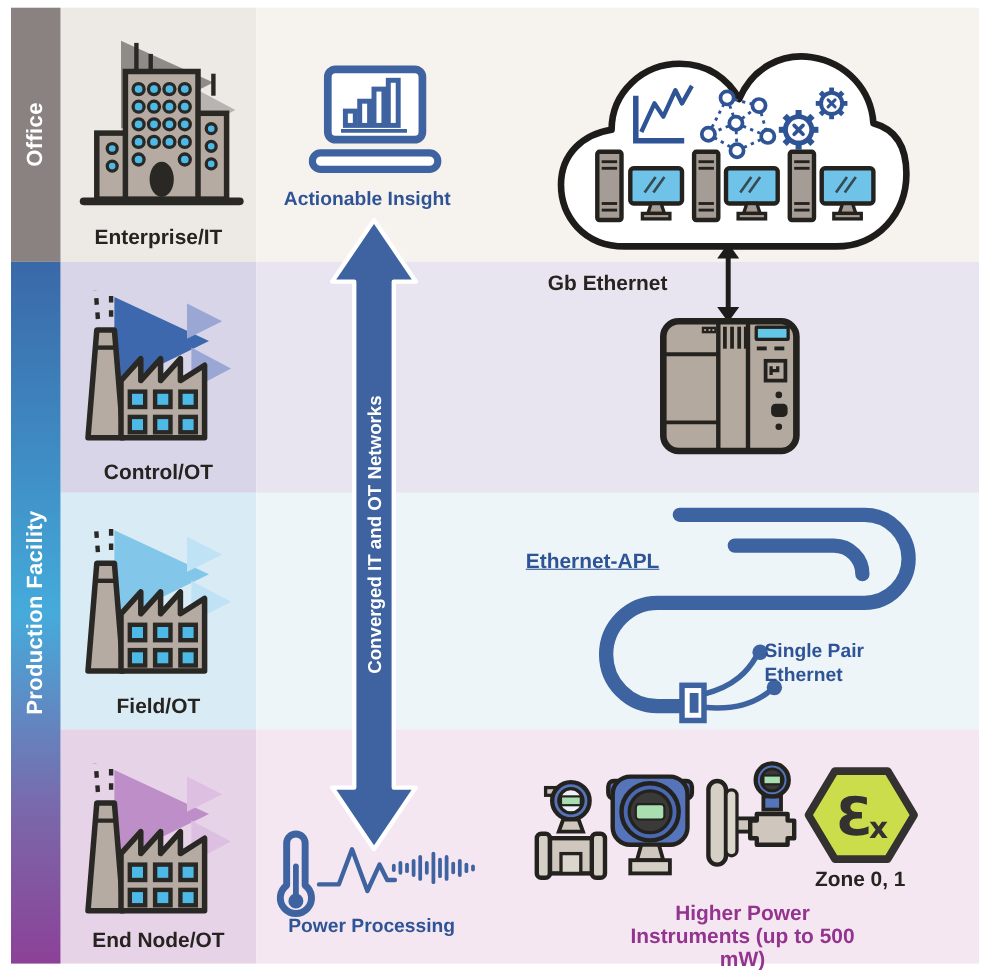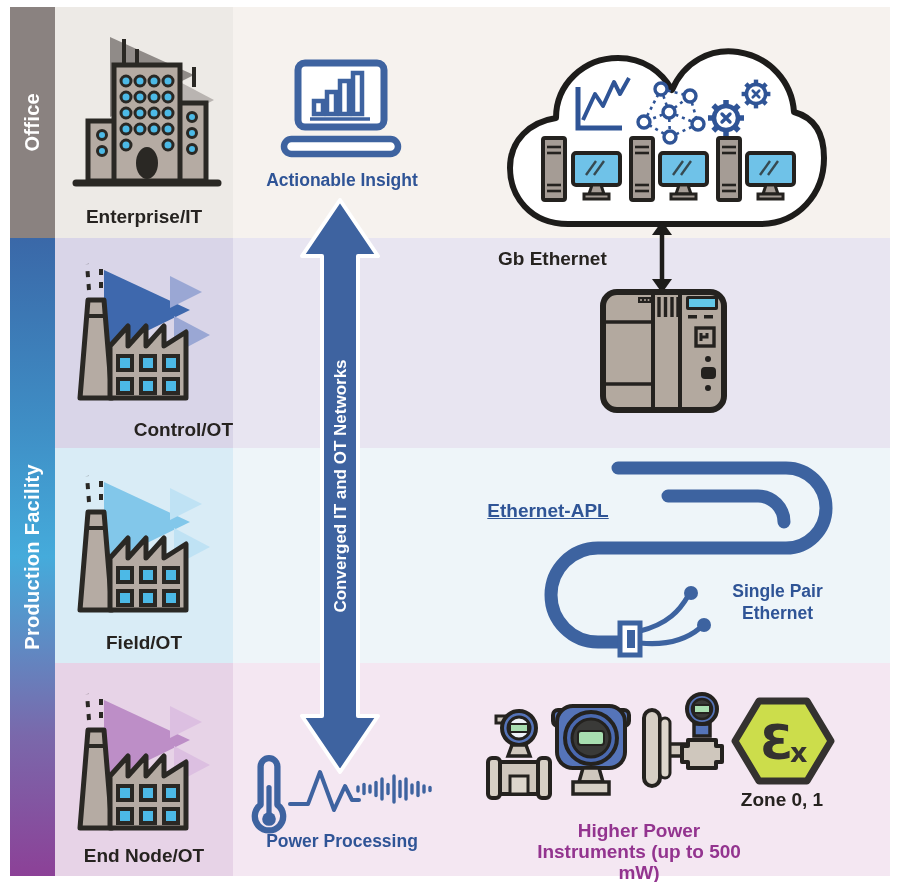--- a/index.html
+++ b/index.html
@@ -14,21 +14,21 @@
   .vlabel{writing-mode:vertical-rl;transform:rotate(180deg);color:#ffffff;font-size:20px;letter-spacing:.3px;white-space:nowrap;}
   
   .band{left:55px;width:178px;}
   .bandR{left:233px;width:657px;}
   .b1L{top:7px;height:231px;background:#edeae6;} .b1R{top:7px;height:231px;background:#f6f2ee;}
   .b2L{top:238px;height:210px;background:#d9d5e8;} .b2R{top:238px;height:210px;background:#e8e5f1;}
   .b3L{top:448px;height:215px;background:#d9ecf6;} .b3R{top:448px;height:215px;background:#eef5f9;}
   .b4L{top:663px;height:213px;background:#e7d3e7;} .b4R{top:663px;height:213px;background:#f4e7f2;}
   
   .lbl{color:#262320;font-size:19px;text-align:center;line-height:21px;}
-  .lblBlue{color:#2f5496;font-size:17px;text-align:center;line-height:21px;}
+  .lblBlue{color:#2f5496;font-size:17px;line-height:21px;}
   .lblPurple{color:#93348f;font-size:19px;text-align:center;line-height:21px;}
   
   .control{--t1:#3e68ad;--t2:#9aa7d4;}
   .field{--t1:#82c7ea;--t2:#bfe2f4;}
   .endnode{--t1:#bd8ec7;--t2:#dcbfe1;}
   .office-tri{--t1:#908b88;--t2:#b9b4b1;}
   .t1{fill:var(--t1);} .t2{fill:var(--t2);}
   svg{display:block;overflow:visible;}
   text{font-family:"Liberation Sans","DejaVu Sans",sans-serif;font-weight:700;}
 </style>
@@ -107,21 +107,21 @@
     <path d="M48,140 V88 L66,68 V88 L84,68 V88 L102,68 V88 L124,74 V140 Z" fill="#b5aba3" stroke="#2a2824" stroke-width="5" stroke-linejoin="round"></path>
     <g fill="#4cb9e6" stroke="#2a2824" stroke-width="4">
       <rect x="56" y="98" width="14" height="14"></rect>
         <rect x="79" y="98" width="14" height="14"></rect>
         <rect x="102" y="98" width="14" height="14"></rect>
       <rect x="56" y="121" width="14" height="14"></rect>
         <rect x="79" y="121" width="14" height="14"></rect>
         <rect x="102" y="121" width="14" height="14"></rect>
     </g>
   </svg>
-  <div class="abs lbl" style="left:55px;width:178px;top:419px;text-align:right;">Control/OT</div>
+  <div class="abs lbl" style="left:55px;width:178px;top:419px;">Control/OT</div>
 
   <svg class="abs field" style="left:62px;top:470px;" width="150" height="150" viewBox="0 0 150 150">
     <polygon class="t1" points="42,12 42,94 128,52"></polygon>
     <polygon class="t2" points="108,18 108,50 140,34"></polygon>
     <polygon class="t2" points="112,58 112,96 148,77"></polygon>
     <g stroke="#2a2824" stroke-width="4" stroke-dasharray="6 7">
       <line x1="27" y1="32" x2="25" y2="6"></line>
         <line x1="39" y1="30" x2="39" y2="10"></line>
     </g>
     <path d="M18,140 L26,42 h16 l8,98 z" fill="#b5aba3" stroke="#2a2824" stroke-width="5" stroke-linejoin="round"></path>
@@ -391,21 +391,21 @@
   <svg class="abs" style="left:640px;top:692px;" width="88" height="110" viewBox="0 0 88 110">
     <rect x="28" y="52" width="22" height="12" fill="#cfc7bd" stroke="#24221f" stroke-width="3.5"></rect>
     <rect x="4" y="18" width="16" height="76" rx="8" fill="#d6cfc5" stroke="#24221f" stroke-width="4"></rect>
     <rect x="20" y="26" width="10" height="60" rx="5" fill="#ddd6cc" stroke="#24221f" stroke-width="3"></rect>
     <rect x="54" y="32" width="16" height="12" fill="#5574b9" stroke="#24221f" stroke-width="3.5"></rect>
     <circle cx="62" cy="17" r="15" fill="#5574b9" stroke="#24221f" stroke-width="4"></circle>
     <circle cx="62" cy="17" r="10" fill="#3a3a38" stroke="#24221f" stroke-width="2.5"></circle>
     <rect x="54" y="13" width="16" height="8" fill="#a8deb0" stroke="#24221f" stroke-width="2"></rect>
     <path d="M48,48 h28 v6 h6 v16 h-6 v6 h-28 v-6 h-6 v-16 h6 z" fill="#cfc7bd" stroke="#24221f" stroke-width="4" stroke-linejoin="round"></path>
   </svg>
-  <div class="abs lblPurple" style="left:524px;width:230px;top:820px;">
+  <div class="abs lblPurple" style="left:560px;width:230px;top:820px;">
     <div>Higher Power</div>
     <div>Instruments (up to 500 mW)</div>
   </div>
 
   <svg class="abs" style="left:732px;top:694px;" width="102" height="94" viewBox="0 0 102 94">
     <polygon points="3,47 27,7 75,7 99,47 75,87 27,87" fill="#ccdd4b" stroke="#343230" stroke-width="7" stroke-linejoin="round"></polygon>
     <text x="28" y="65" font-size="48" fill="#343230" style="font-family:'DejaVu Sans',sans-serif;">Ɛ</text>
     <text x="58" y="68" font-size="27" fill="#343230" style="font-family:'DejaVu Sans',sans-serif;">x</text>
   </svg>
   <div class="abs lbl" style="left:712px;width:140px;top:789px;">Zone 0, 1</div>

